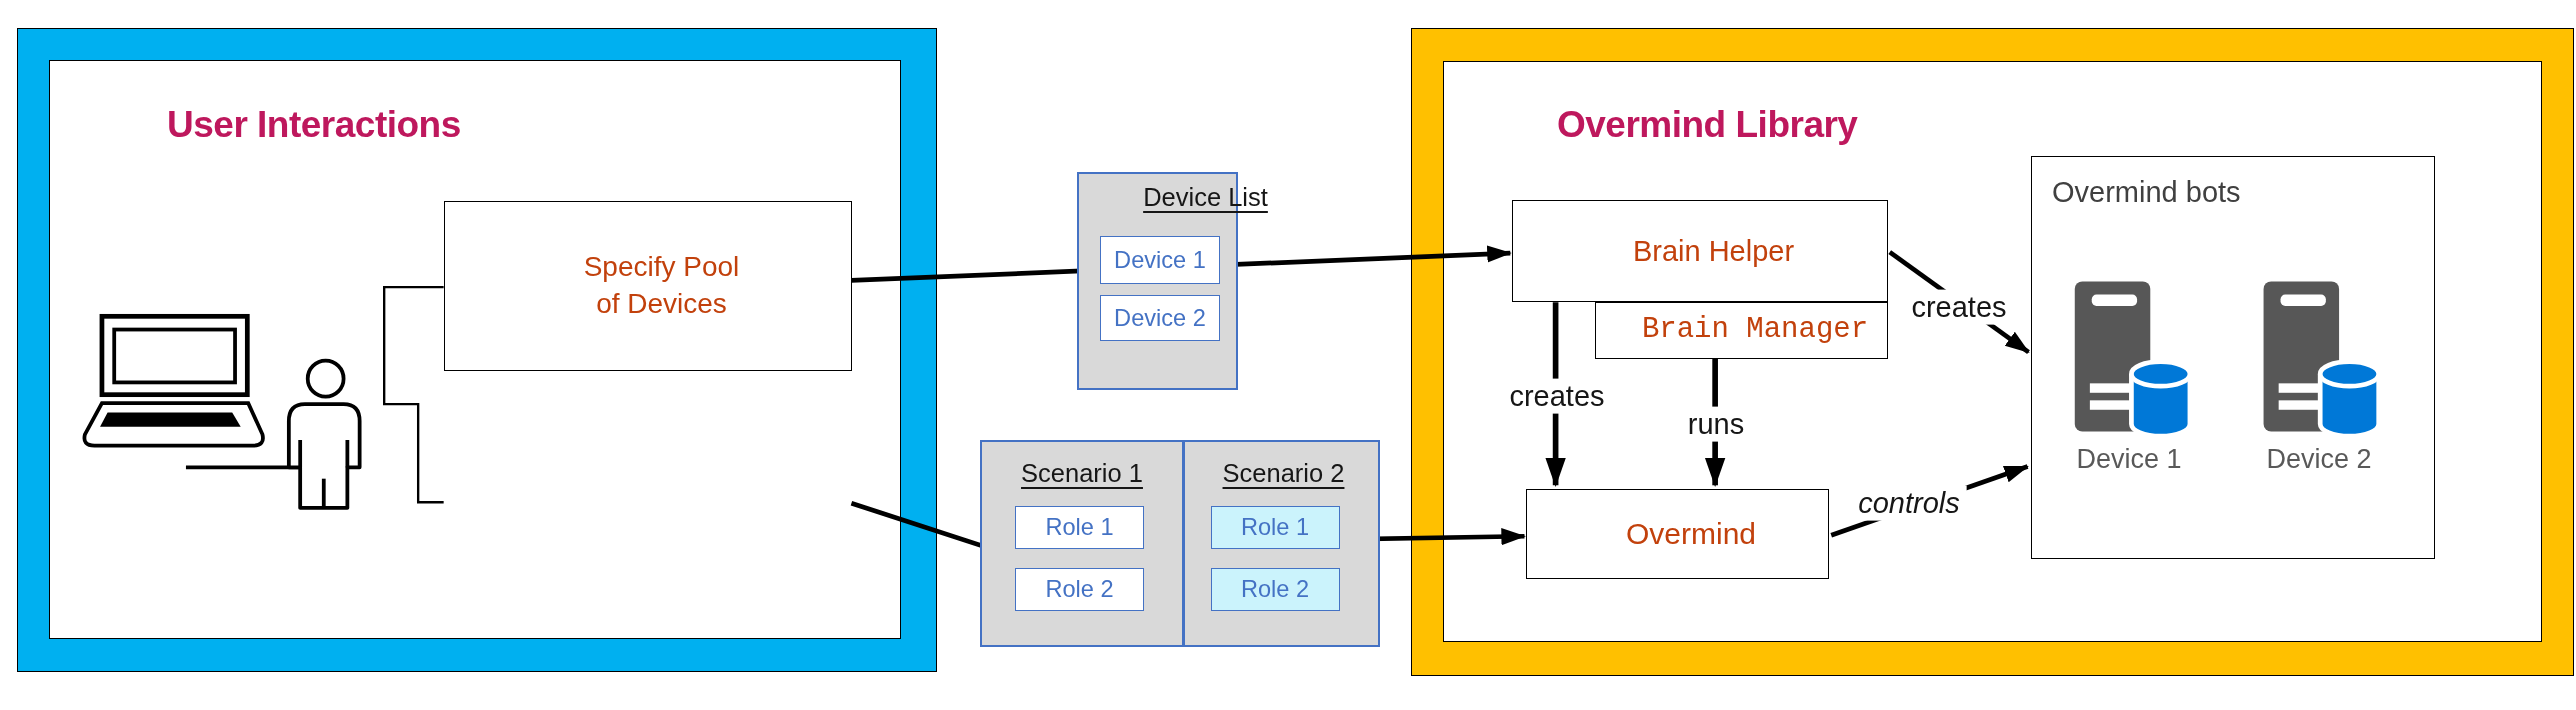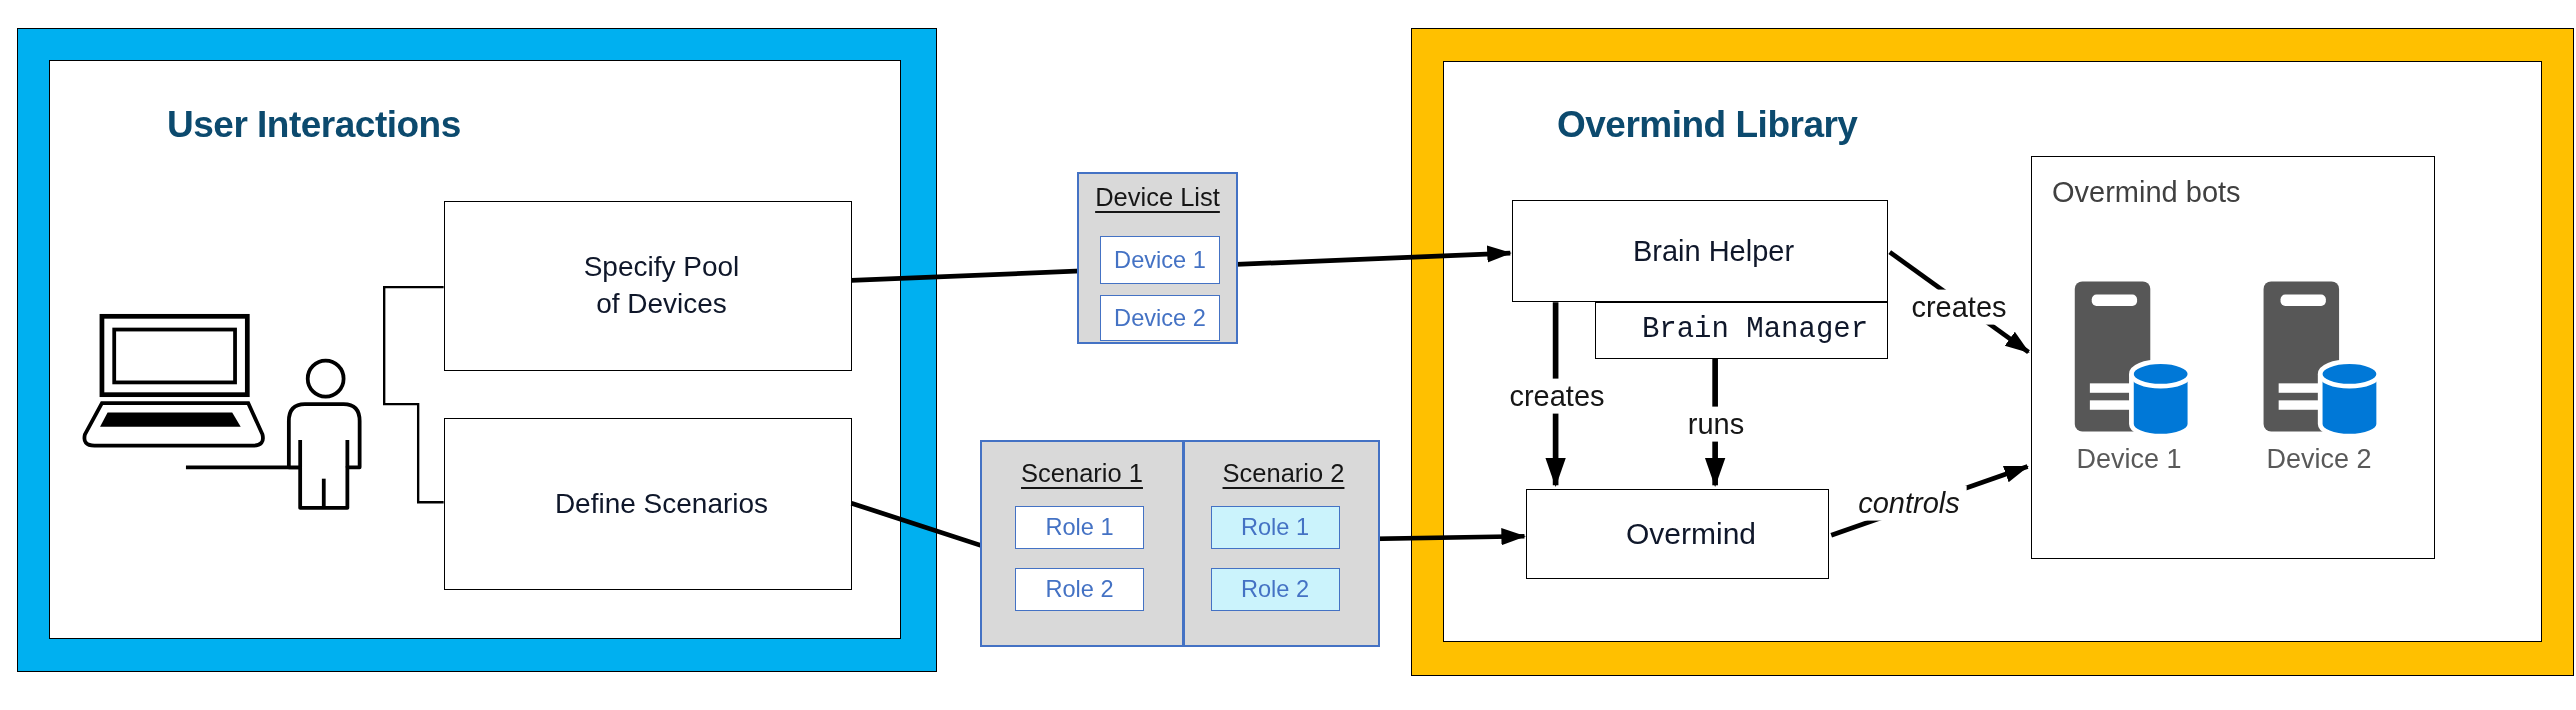--- a/index.html
+++ b/index.html
@@ -4,26 +4,26 @@
 <style>
   html,body{margin:0;padding:0;background:#fff;}
   #stage{
     position:relative;width:2576px;height:711px;background:#fff;overflow:hidden;
     font-family:"Liberation Sans","DejaVu Sans",sans-serif;color:#1a1a1a;
   }
   .abs{position:absolute;}
   
   .panel{position:absolute;border:1.9px solid #000;box-sizing:border-box;}
   .panel-inner{position:absolute;border:1.9px solid #000;background:#fff;box-sizing:border-box;}
-  .panel-title{position:absolute;font-weight:bold;font-size:37px;color:#0c4a6e;white-space:nowrap;letter-spacing:-0.5px;}
+  .panel-title{position:absolute;font-weight:bold;font-size:37px;color:#be185d;white-space:nowrap;letter-spacing:-0.5px;}
   
   .wbox{
     position:absolute;background:#fff;border:1.9px solid #000;box-sizing:border-box;
     display:flex;align-items:center;justify-content:center;text-align:center;
-    font-size:28px;color:#0f172a;line-height:1.32;padding-left:27px;
+    font-size:28px;color:#c2410c;line-height:1.32;padding-left:27px;
   }
   
   .gcard{position:absolute;background:#d9d9d9;border:2.8px solid #4472c4;box-sizing:border-box;}
   .card-title{
     position:absolute;width:100%;text-align:center;font-size:25.5px;color:#161616;
     text-decoration:underline;text-underline-offset:4.7px;text-decoration-thickness:1.9px;white-space:nowrap;
   }
   .chip{
     position:absolute;background:#fff;border:1.9px solid #4472c4;box-sizing:border-box;
     display:flex;align-items:center;justify-content:center;
@@ -56,23 +56,20 @@
   <div class="panel-title z2" style="left:167px;top:104px;">User Interactions</div>
   <div class="panel-title z2" style="left:1557px;top:104px;">Overmind Library</div>
 
   <div class="wbox z2" style="left:444px;top:201px;width:408px;height:170px;">
     <div>
       <div>Specify Pool</div>
       <div>of Devices</div>
     </div>
   </div>
 
-  <div class="wbox z2" style="left:444px;top:418px;width:408px;height:172px;">
-    <div>Define Scenarios</div>
-  </div>
 
   <div class="wbox z2" style="left:1512px;top:200px;width:376px;height:102px;font-size:29px;">
     <div>Brain Helper</div>
   </div>
 
   <div class="wbox z2" style="left:1595px;top:302px;width:293px;height:57px;font-size:29px;font-family:Liberation Mono, monospace;">
     <div>Brain Manager</div>
   </div>
 
   <div class="wbox z2" style="left:1526px;top:489px;width:303px;height:90px;font-size:30px;">
@@ -138,21 +135,21 @@
         <ellipse cx="2489" cy="396" rx="31" ry="13" fill="#0078D7" stroke="#fff" stroke-width="5"></ellipse>
       </g>
     </g>
   </svg>
 
   <div class="edge-label z4" style="left:1557px;top:396px;">creates</div>
   <div class="edge-label z4" style="left:1716px;top:424px;">runs</div>
   <div class="edge-label z4" style="left:1959px;top:307px;">creates</div>
   <div class="edge-label z4" style="left:1909px;top:503px;font-style:italic;">controls</div>
 
-  <div class="gcard z5" style="left:1077px;top:172px;width:161px;height:172px;">
+  <div class="gcard z5" style="left:1077px;top:172px;width:161px;height:218px;padding-left:48px;">
     <div class="card-title" style="top:9.4px;">Device List</div>
     <div class="chip" style="left:21px;top:62px;width:120px;height:48px;">
       <span>Device 1</span>
     </div>
     <div class="chip" style="left:21px;top:121px;width:120px;height:46px;">
       <span>Device 2</span>
     </div>
   </div>
 
   <div class="gcard z5" style="left:980px;top:440px;width:400px;height:207px;">

